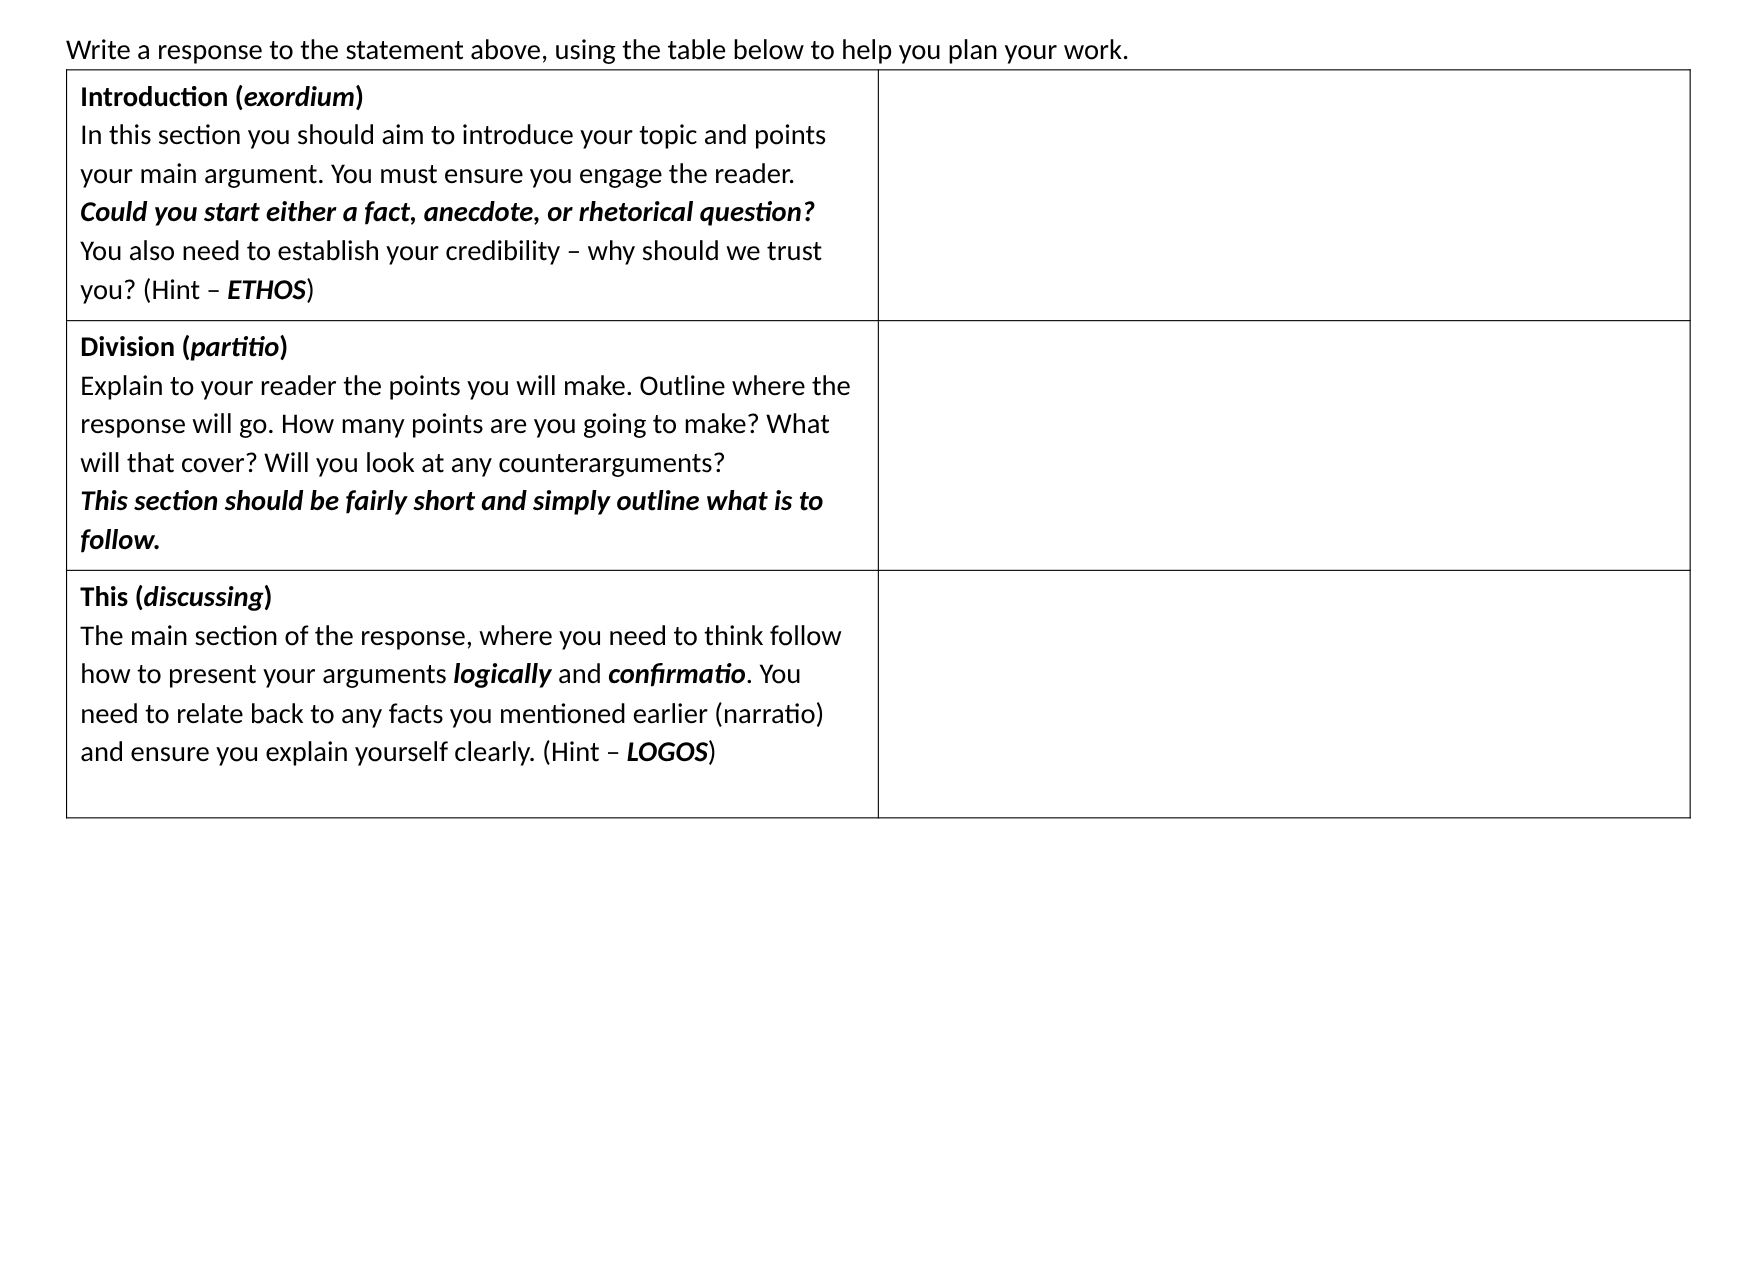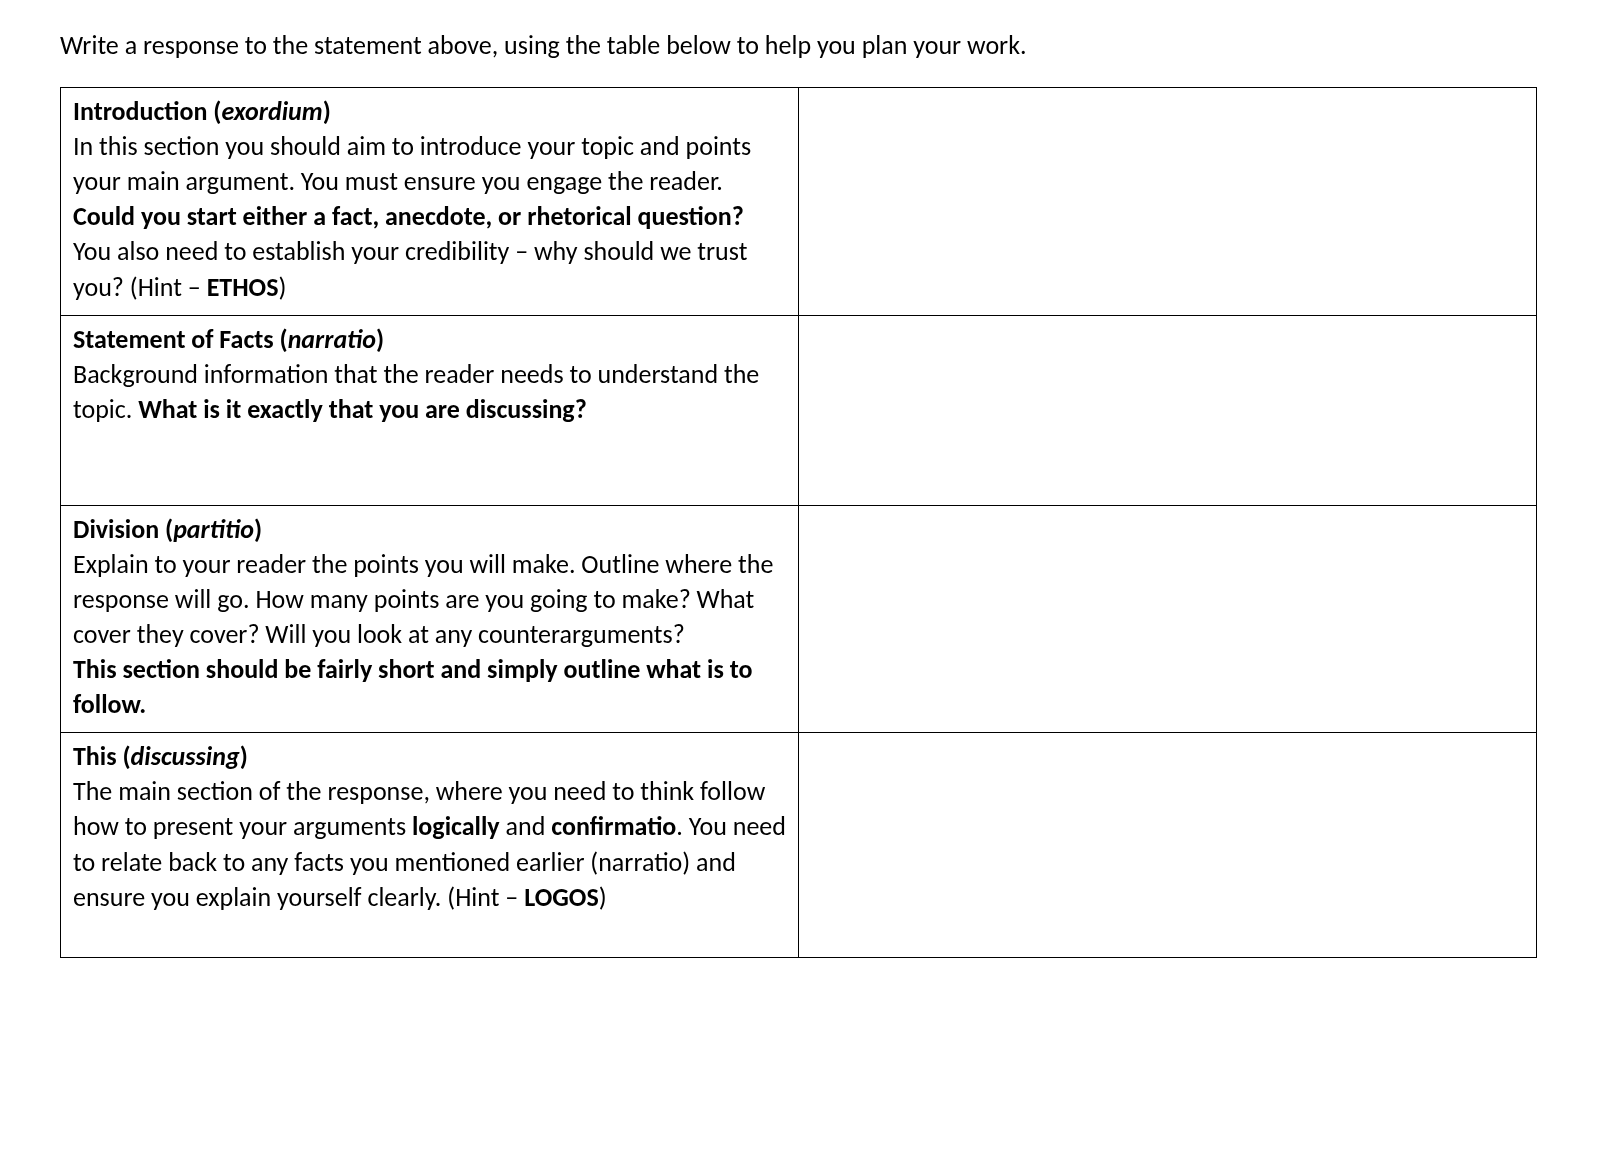--- a/index.html
+++ b/index.html
@@ -9,21 +9,20 @@
     }
     body {
       font-family: Calibri, 'Segoe UI', Arial, sans-serif;
       background: #ffffff;
       padding: 28px 60px;
       font-size: 26px;
       color: #000000;
       line-height: 1.35;
     }
     .instruction {
-      margin-bottom: 24px;
       font-weight: 400;
     }
     table {
       border-collapse: collapse;
       width: 100%;
       table-layout: fixed;
     }
     td {
       border: 1.5px solid #000000;
       vertical-align: top;
@@ -38,20 +37,21 @@
     }
     .row-title {
       font-weight: 700;
     }
     .row-title .latin {
       font-style: italic;
       font-weight: 700;
     }
     .strong {
       font-weight: 700;
+      font-style: italic;
     }
     .row2 {
       height: 190px;
     }
     .row4 {
       height: 225px;
     }
   </style>
 </head>
 <body>
@@ -62,30 +62,23 @@
   <tbody>
     <tr>
       <td class="left-col">
         <span class="row-title"><span>Introduction (</span><span class="latin">exordium</span><span>)</span></span><br>
         <span>In this section you should aim to introduce your topic and points your main argument. You must ensure you engage the reader. </span><span class="strong">Could you start either a fact, anecdote, or rhetorical question?</span><br>
         <span>You also need to establish your credibility – why should we trust you? (Hint – </span><span class="strong">ETHOS</span><span>)</span>
       </td>
       <td class="right-col"></td>
     </tr>
     <tr>
-      <td class="left-col row2">
-        <span class="row-title"><span>Statement of Facts (</span><span class="latin">narratio</span><span>)</span></span><br>
-        <span>Background information that the reader needs to understand the topic. </span><span class="strong">What is it exactly that you are discussing?</span>
-      </td>
-      <td class="right-col"></td>
-    </tr>
-    <tr>
       <td class="left-col">
         <span class="row-title"><span>Division (</span><span class="latin">partitio</span><span>)</span></span><br>
-        <span>Explain to your reader the points you will make. Outline where the response will go.  How many points are you going to make? What cover they cover? Will you look at any counterarguments?</span><br>
+        <span>Explain to your reader the points you will make. Outline where the response will go.  How many points are you going to make? What will that cover? Will you look at any counterarguments?</span><br>
         <span class="strong">This section should be fairly short and simply outline what is to follow.</span>
       </td>
       <td class="right-col"></td>
     </tr>
     <tr>
       <td class="left-col row4">
         <span class="row-title"><span>This (</span><span class="latin">discussing</span><span>)</span></span><br>
         <span>The main section of the response, where you need to think follow how to present your arguments </span><span class="strong">logically</span><span> and </span><span class="strong">confirmatio</span><span>. You need to relate back to any facts you mentioned earlier (narratio) and ensure you explain yourself clearly. (Hint – </span><span class="strong">LOGOS</span><span>)</span>
       </td>
       <td class="right-col"></td>

